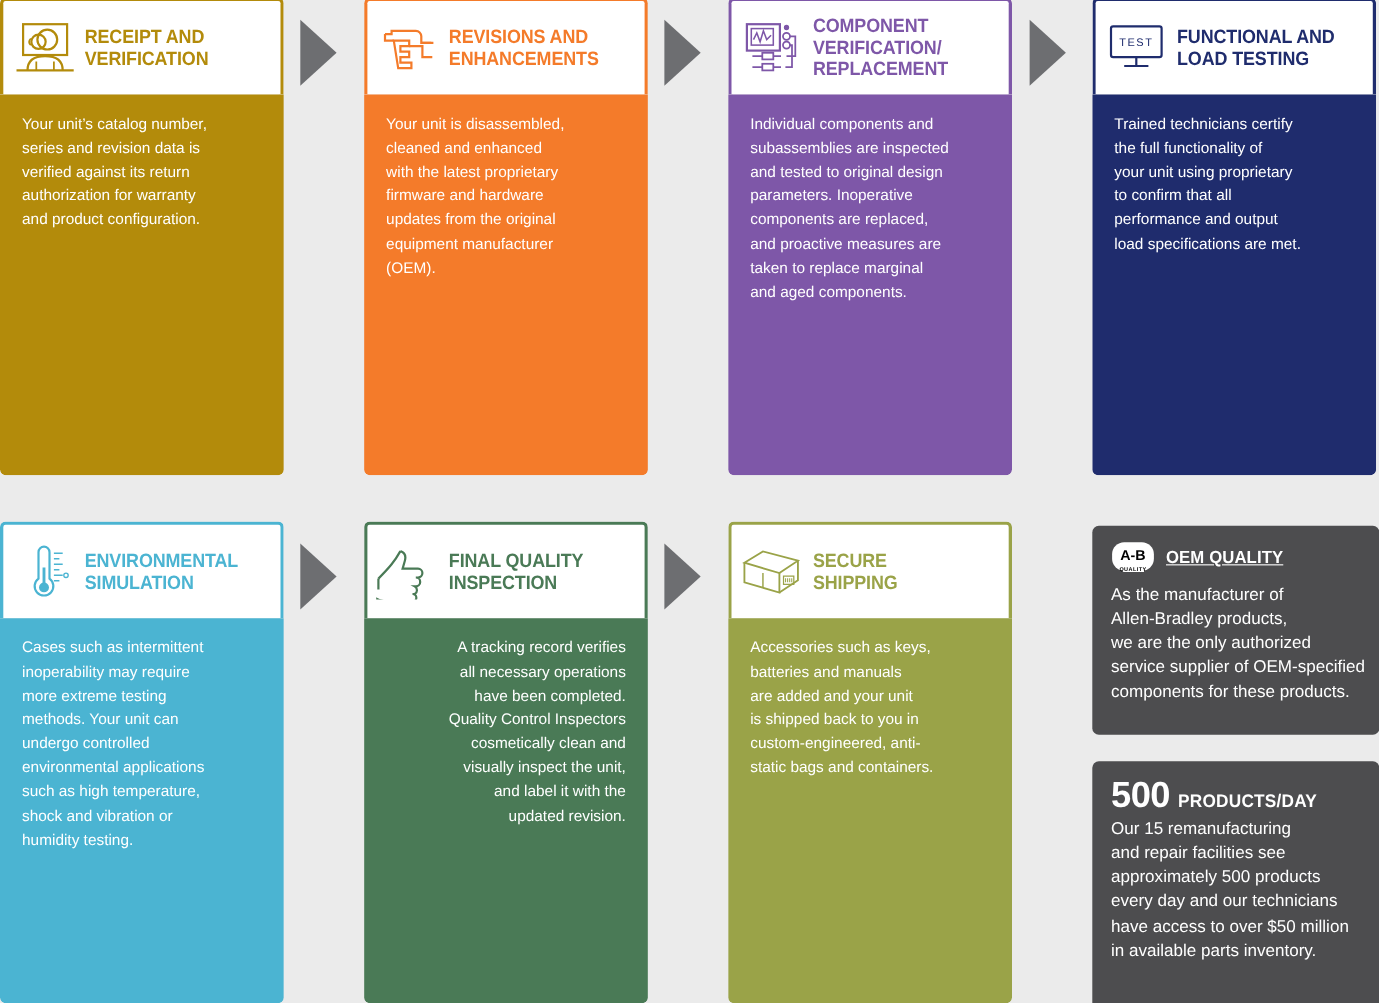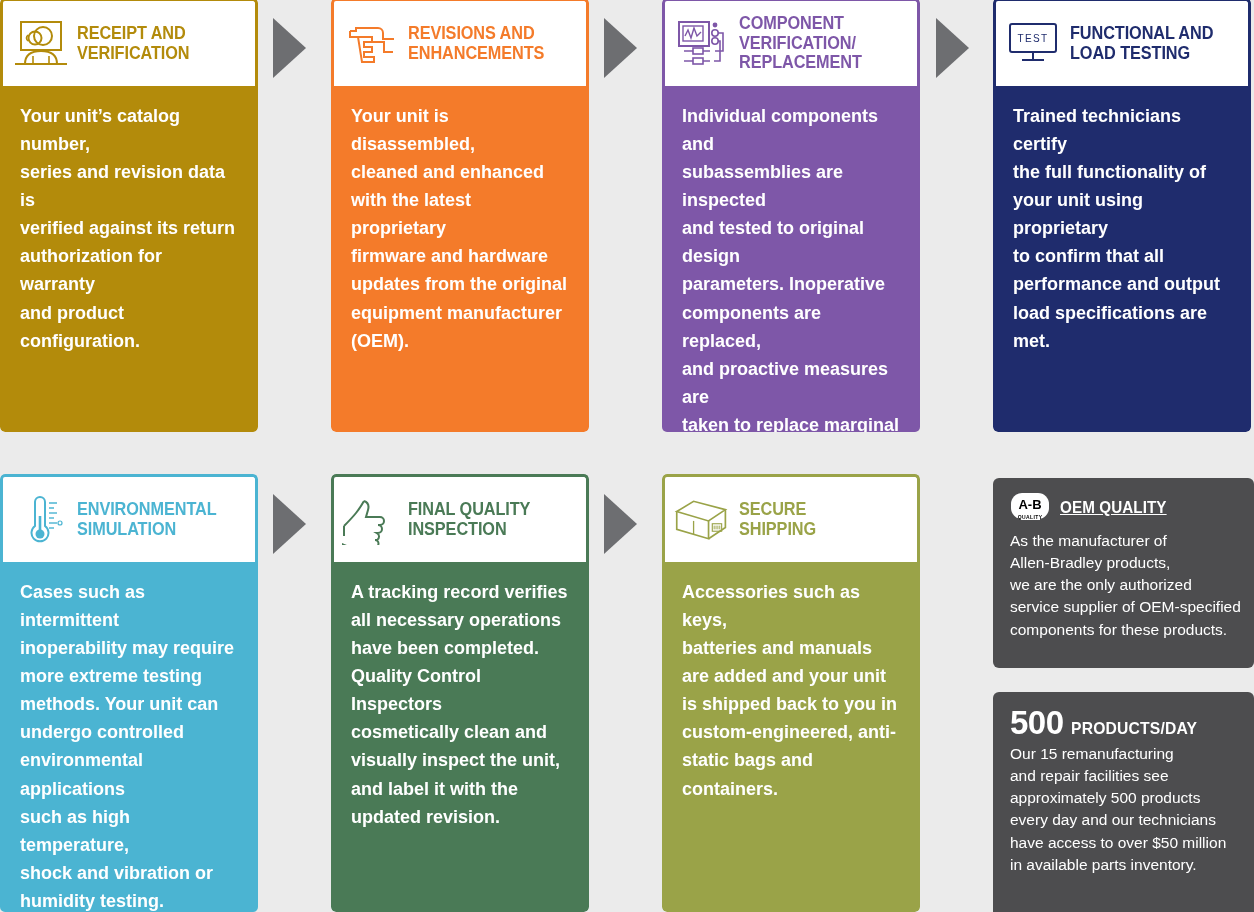--- a/index.html
+++ b/index.html
@@ -52,25 +52,24 @@
     line-height: 1.13;
     letter-spacing: -0.1px;
     text-transform: uppercase;
     font-stretch: condensed;
     transform: scaleX(0.93);
     transform-origin: left center;
   }
   .card-body {
     flex: 1 1 auto;
     color: #ffffff;
-    font-size: 18px;
+    font-size: 14px;
     line-height: 1.56;
     padding: 16px 20px 14px 20px;
     border-radius: 0 0 5px 5px;
-    font-weight: bold;
   }
 
   
   .row1 { top: -2px; height: 434px; }
   .row2 { top: 474px; height: 438px; }
 
   .col1 { left: 0px; }
   .col2 { left: 331px; }
   .col3 { left: 662px; }
   .col4 { left: 993px; }
@@ -309,21 +308,21 @@
           <path d="M22 6 q6 2 4 9 l-2 7 h14 a4 4 0 0 1 0 8 h-2 a4 4 0 0 1 0 8 h-1 a4 4 0 0 1 0 7 h-2 a3.5 3.5 0 0 1 0 7 h-20 q-9 0 -15 -4" fill="none" stroke="#4a7a56" stroke-width="2"></path>
           <path d="M22 6 q-4 7 -8 12 q-4 5 -12 13" fill="none" stroke="#4a7a56" stroke-width="2"></path>
           <line x1="2" y1="31" x2="2" y2="41" stroke="#4a7a56" stroke-width="2"></line>
         </svg>
       </span>
       <span class="card-title" style="color: rgb(74, 122, 86);">
           <div>FINAL QUALITY</div>
           <div>INSPECTION</div>
         </span>
     </div>
-    <div class="card-body" style="background: rgb(74, 122, 86);">
+    <div class="card-body" style="background: rgb(74, 122, 86); text-align: right;">
         <div>A tracking record verifies</div>
         <div>all necessary operations</div>
         <div>have been completed.</div>
         <div>Quality Control Inspectors</div>
         <div>cosmetically clean and</div>
         <div>visually inspect the unit,</div>
         <div>and label it with the</div>
         <div>updated revision.</div>
       </div>
   </div>

